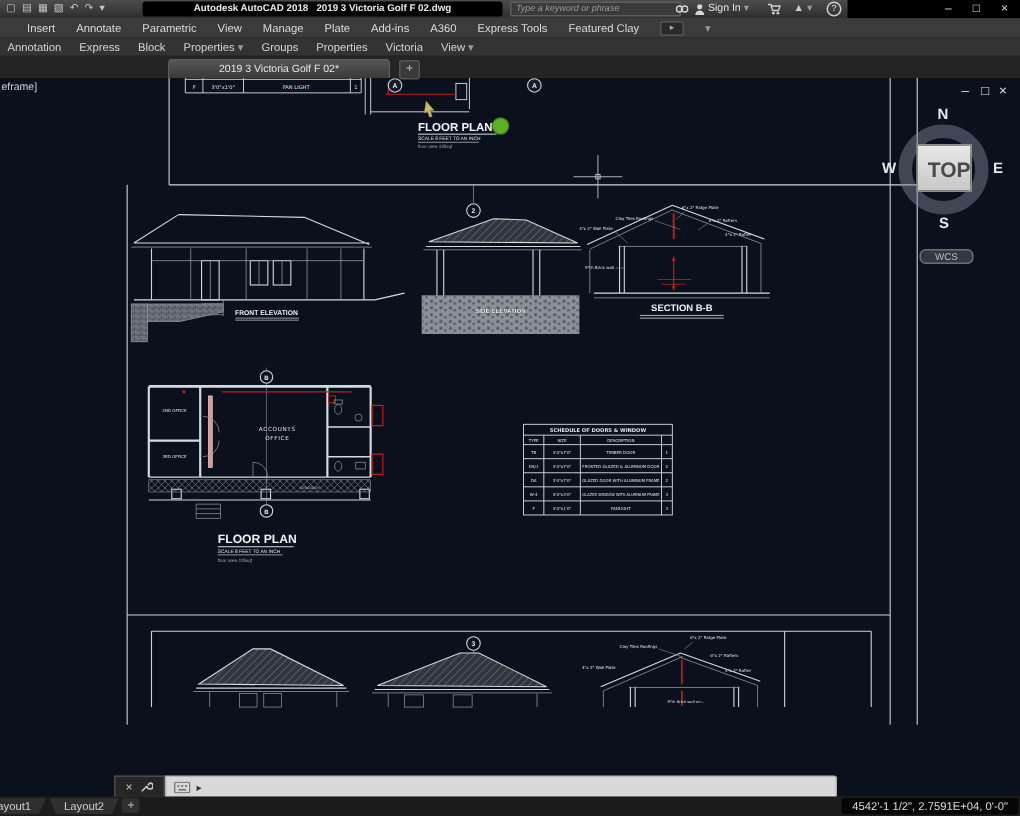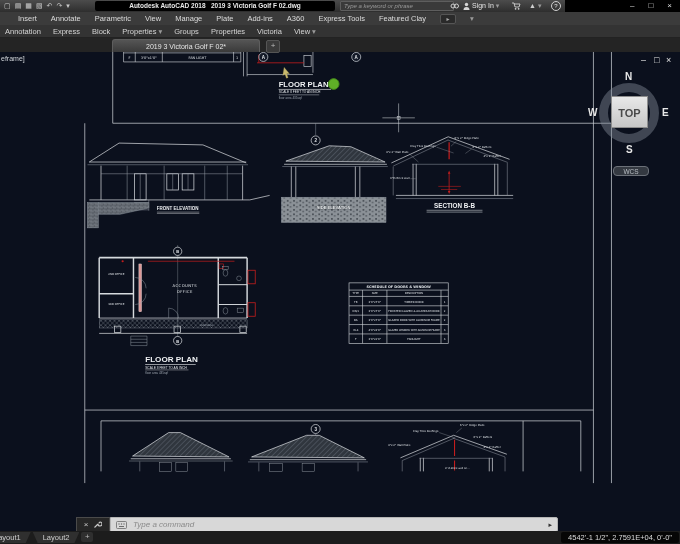--- a/index.html
+++ b/index.html
@@ -34,21 +34,21 @@
   .doctab-add{position:absolute;left:266px;top:2px;width:12px;height:11px;background:#3a3a3a;border:1px solid #555;
     border-radius:2px;color:#bbb;font-size:8px;line-height:10px;text-align:center;}
   
   svg.canvas{position:absolute;left:0;top:52px;}
   .vpfrag{position:absolute;left:1px;top:55px;font-size:7px;color:#cfd3d8;}
   
   .vc-ring{position:absolute;left:599px;top:83px;width:60px;height:60px;border-radius:50%;
     border:9px solid rgba(128,137,150,0.45);box-sizing:border-box;}
   .vc-letter{position:absolute;color:#e8e8e8;font-size:10px;font-weight:bold;}
   .vc-top{position:absolute;left:611px;top:96px;width:37px;height:32px;background:linear-gradient(#e8e8e8,#c7c7c7);
-    border:1px solid #8d8d8d;color:#4a4a4a;font-weight:bold;font-size:11px;text-align:center;line-height:32px;box-sizing:border-box;}
+    border:1px solid #8d8d8d;color:#4a4a4a;font-weight:bold;font-size:14px;text-align:right;line-height:32px;box-sizing:border-box;}
   .vc-wcs{position:absolute;left:613px;top:166px;width:36px;height:10px;background:#343941;border:1px solid #6b7078;
     border-radius:4px;color:#b9bec4;font-size:6.5px;text-align:center;line-height:9px;box-sizing:border-box;}
   .docctl{position:absolute;top:56px;color:#e0e0e0;font-size:9px;line-height:9px;}
   
   .cmdbar{position:absolute;left:76px;top:517px;width:482px;height:15px;display:flex;z-index:5;}
   .cmd-left{width:34px;background:#262626;border:1px solid #4a4a4a;display:flex;align-items:center;justify-content:center;
     gap:5px;color:#c9c9c9;font-size:8px;box-sizing:border-box;}
   .cmd-main{flex:1;background:#d8d8d8;border:1px solid #b5b5b5;display:flex;align-items:center;gap:4px;
     padding:0 5px;box-sizing:border-box;border-radius:0 2px 2px 0;}
   .cmd-input{flex:1;border:none;background:transparent;font-size:8px;font-style:italic;color:#777;outline:none;
@@ -416,21 +416,20 @@
     </svg>
   </div>
   <div class="cmd-main">
     <svg width="11" height="8">
       <rect x="0.5" y="0.5" width="10" height="7" rx="1" fill="none" stroke="#6b6b6b" stroke-width="0.8"></rect>
       <circle cx="3" cy="3" r="0.7" fill="#6b6b6b"></circle>
         <circle cx="5.5" cy="3" r="0.7" fill="#6b6b6b"></circle>
       <circle cx="8" cy="3" r="0.7" fill="#6b6b6b"></circle>
         <rect x="3" y="5" width="5" height="1" fill="#6b6b6b"></rect>
     </svg>
-    <input class="cmd-input" placeholder="Type a command" style="">
     <span class="cmd-arrow">▸</span>
   </div>
 </div>
 
 <div class="statusbar">
   <div style="display:flex;margin-left:-16px;">
     <span class="ltab">Layout1</span>
     <span class="ltab">Layout2</span>
     <span class="ltab-add">+</span>
   </div>

